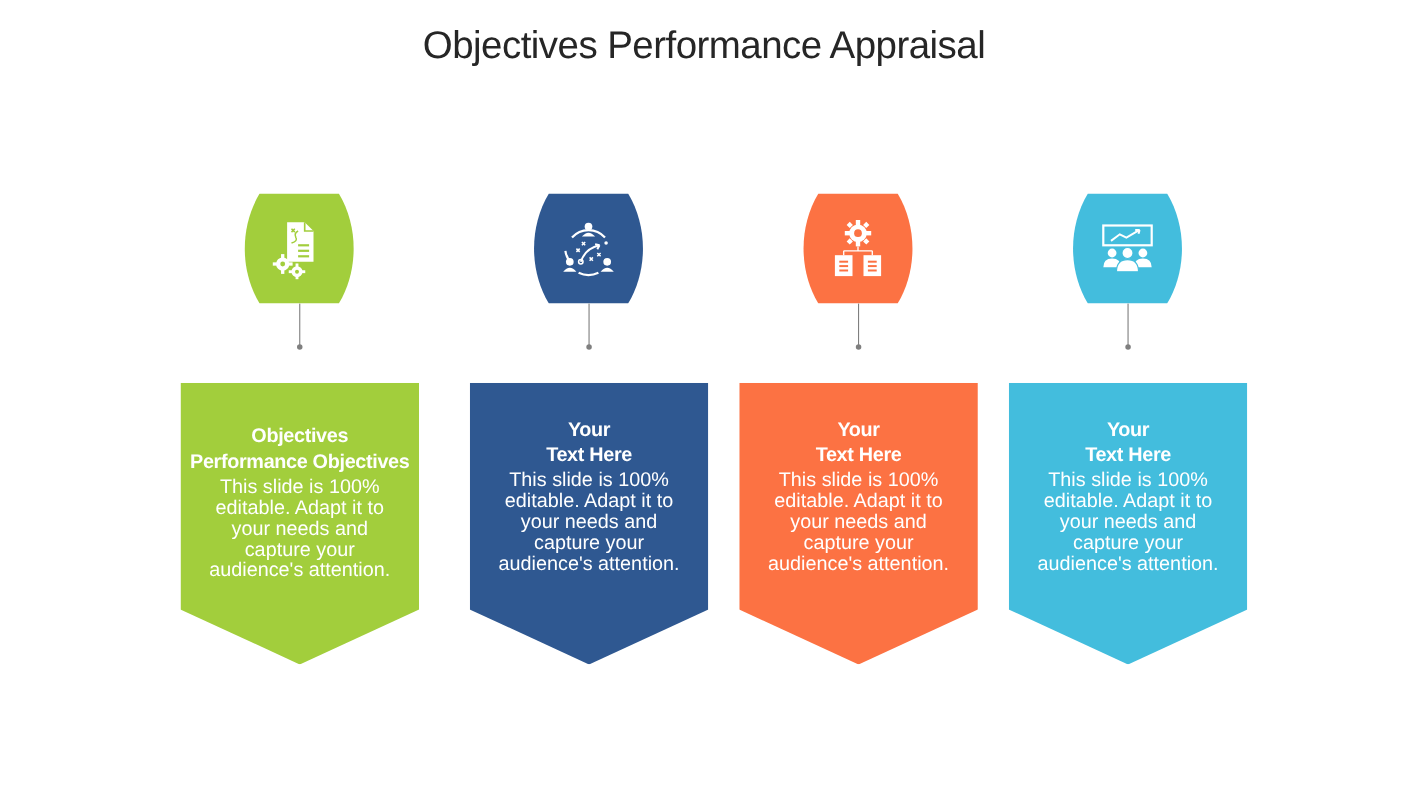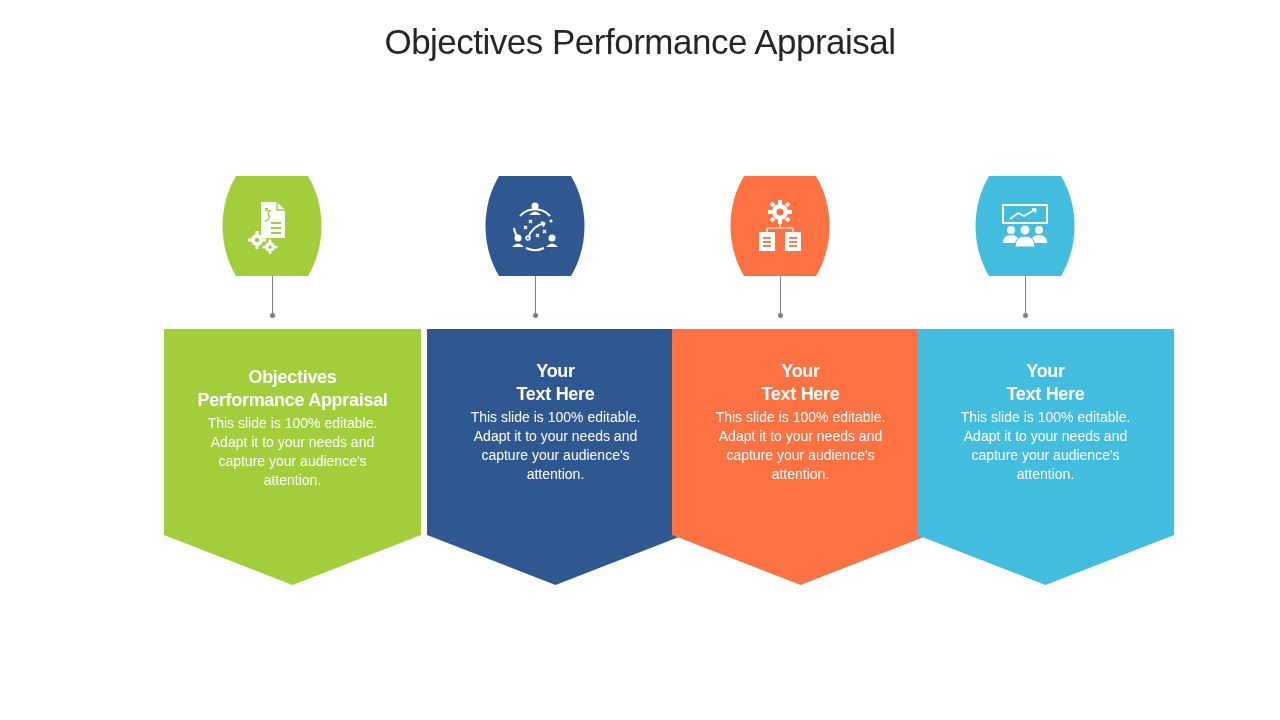--- a/index.html
+++ b/index.html
@@ -16,31 +16,31 @@
   }
   .icon-badge svg.shape { position: absolute; left: 0; top: 0; }
   .icon-badge .glyph { position: absolute; left: 25px; top: 22px; width: 50px; height: 56px; }
   .connector {
     position: absolute; top: 276px; width: 1px; height: 39px; background: #7f7f7f;
   }
   .dot {
     position: absolute; top: 313px; width: 5px; height: 5px; border-radius: 50%; background: #7f7f7f;
   }
   .card {
-    position: absolute; top: 329px; width: 257px; height: 256px;
+    position: absolute; top: 348px; width: 217px; height: 256px;
     clip-path: polygon(0 0, 100% 0, 100% 80.5%, 50% 100%, 0 80.5%);
   }
   .card-text {
     position: absolute; left: 4px; right: 4px; text-align: center; color: #ffffff;
   }
   .card-heading {
     font-weight: bold; font-size: 18px; line-height: 23px; letter-spacing: -0.3px;
   }
   .card-body {
-    font-size: 14px; line-height: 19px; margin: 2px auto 0; width: 170px;
+    font-size: 18px; line-height: 19px; margin: 2px auto 0; width: 170px;
   }
 </style>
 </head>
 <body>
 
 <div class="title">Objectives Performance Appraisal</div>
 
 <div class="icon-badge" style="left:222px;">
   <svg class="shape" width="100" height="100" viewBox="0 0 100 100">
     <path d="M14 0 H86 C104 30 104 70 86 100 H14 C-4 70 -4 30 14 0 Z" fill="#A2CE3C"></path>
@@ -69,21 +69,21 @@
         <rect x="27" y="47.7" width="3.5" height="2.6"></rect>
     </g>
   </svg>
 </div>
 <div class="connector" style="left:272px;"></div>
 <div class="dot" style="left:270px;"></div>
 <div class="card" style="left:164px; background:#A2CE3C;">
   <div class="card-text" style="top:37px;">
     <div class="card-heading">
       <div>Objectives</div>
-      <div>Performance Appraisal</div>
+      <div>Performance Objectives</div>
     </div>
     <div class="card-body">This slide is 100% editable. Adapt it to your needs and capture your audience's attention.</div>
   </div>
 </div>
 
 <div class="icon-badge" style="left:485px;">
   <svg class="shape" width="100" height="100" viewBox="0 0 100 100">
     <path d="M14 0 H86 C104 30 104 70 86 100 H14 C-4 70 -4 30 14 0 Z" fill="#2F5891"></path>
   </svg>
   <svg class="glyph" viewBox="0 0 50 56">

